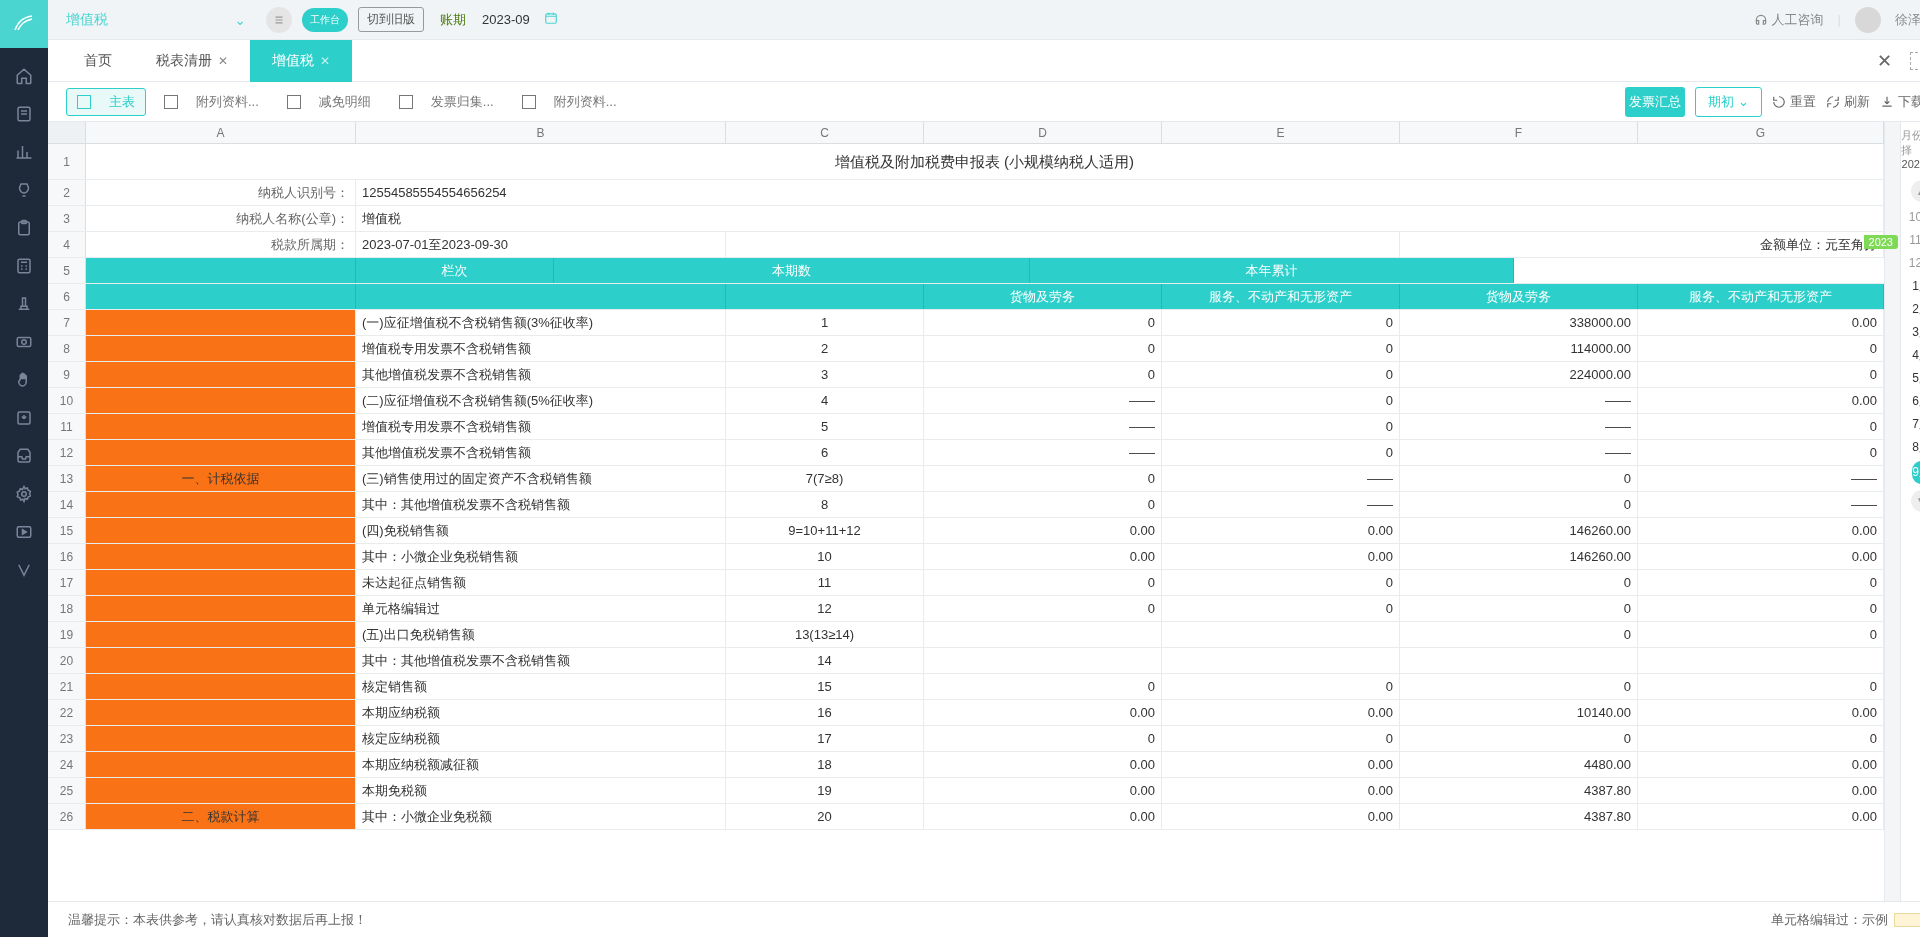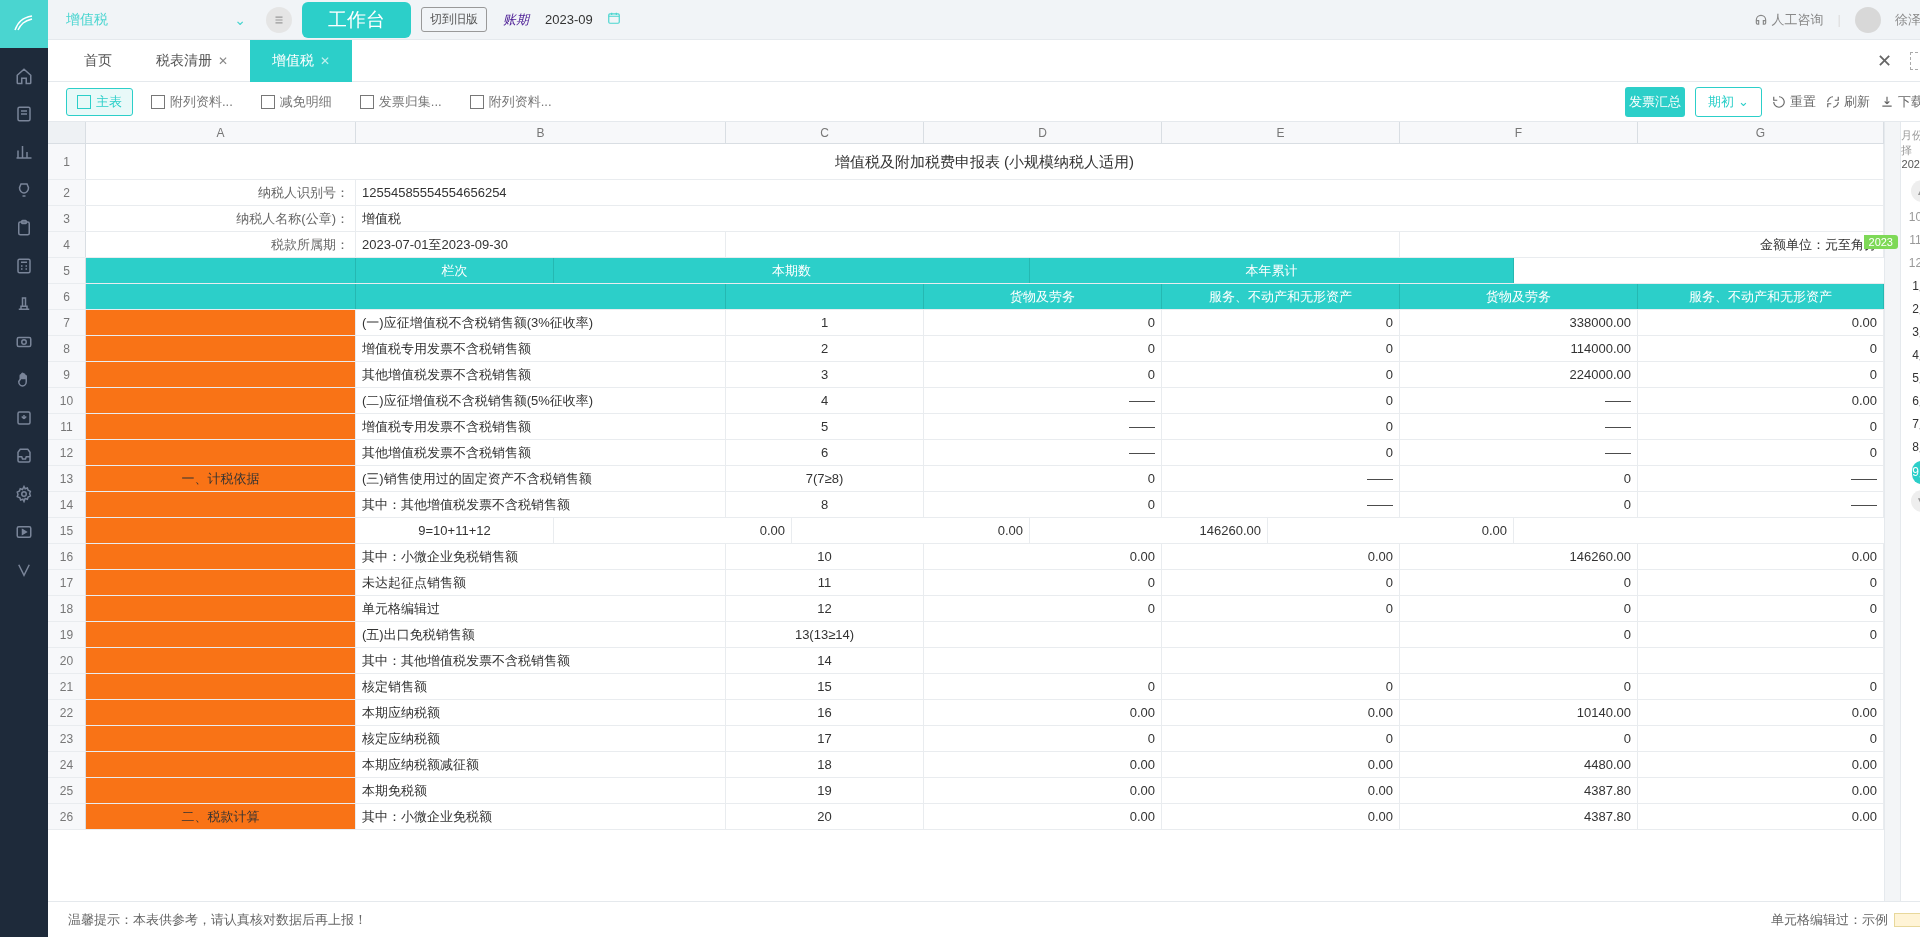--- a/index.html
+++ b/index.html
@@ -7,36 +7,36 @@
 .app { display: flex; height: 937px; width: 1920px; }
 .sidebar { width: 48px; background: linear-gradient(to bottom, #4ad5d0, #4ad5d0 48px, #1e2a3a 48px); display: flex; flex-direction: column; align-items: center; padding-top: 0; }
 .logo { width: 48px; height: 48px; display: flex; align-items: center; justify-content: center; color: #fff; font-size: 24px; }
 .side-icons { display: flex; flex-direction: column; gap: 18px; margin-top: 18px; }
 .side-icon { width: 20px; height: 20px; color: #7a8599; display: flex; align-items: center; justify-content: center; cursor: pointer; }
 .main { flex: 1; display: flex; flex-direction: column; background: #fff; }
 .topbar { height: 40px; background: #f1f4f7; display: flex; align-items: center; padding: 0 8px; gap: 10px; border-bottom: 1px solid #e5e9ed; }
 .company-select { width: 200px; height: 28px; display: flex; align-items: center; justify-content: space-between; padding: 0 10px; color: #4ad5d0; font-size: 14px; cursor: pointer; }
 .chevron { color: #4ad5d0; }
 .circle-btn { width: 26px; height: 26px; border-radius: 50%; background: #e5e5e5; display: flex; align-items: center; justify-content: center; color: #999; font-size: 14px; cursor: pointer; }
-.btn-primary { background: #2ccfc9; color: #fff; padding: 5px 26px; border-radius: 6px; font-size: 19px; cursor: pointer; }
+.btn-primary { background: #2ccfc9; color: #fff; padding: 5px 8px; border-radius: 13px; font-size: 10px; cursor: pointer; }
 .btn-outline { border: 1px solid #999; padding: 3px 8px; border-radius: 3px; font-size: 12px; cursor: pointer; color: #555; }
-.period-label { color: #4c1d95; margin-left: 6px; font-style: italic; }
+.period-label { color: #4d7c0f; margin-left: 6px; }
 .period-val { color: #333; margin-left: 6px; }
 .cal-icon { color: #4ad5d0; margin-left: 4px; }
 .topbar-right { margin-left: auto; display: flex; align-items: center; gap: 14px; color: #888; }
 .avatar { width: 26px; height: 26px; border-radius: 50%; background: #d8d8d8; }
 .tabs { height: 42px; display: flex; align-items: center; padding: 0 14px; gap: 0; border-bottom: 1px solid #e5e9ed; position: relative; }
 .tab { padding: 0 22px; height: 42px; display: flex; align-items: center; gap: 6px; font-size: 14px; color: #555; cursor: pointer; }
 .tab.active { background: #2ccfc9; color: #fff; }
 .tab-close { font-size: 12px; opacity: 0.7; cursor: pointer; }
 .tabs-right { margin-left: auto; display: flex; align-items: center; gap: 12px; }
 .big-close { font-size: 18px; color: #666; cursor: pointer; padding: 0 6px; }
 .expand-icon { width: 18px; height: 18px; border: 1px dashed #aaa; cursor: pointer; }
 .subtabs { height: 40px; display: flex; align-items: center; padding: 0 18px; gap: 8px; border-bottom: 1px solid #e5e9ed; }
-.subtab { display: flex; align-items: center; gap: 5px; padding: 4px 10px; font-size: 13px; color: #777; cursor: pointer; border-radius: 3px; }
+.subtab { display: flex; align-items: center; gap: 18px; padding: 4px 10px; font-size: 13px; color: #777; cursor: pointer; border-radius: 3px; }
 .subtab.active { background: #e8f9f8; color: #2ccfc9; border: 1px solid #2ccfc9; }
 .subtab .ico { width: 14px; height: 14px; border: 1px solid currentColor; display: inline-block; }
 .toolbar-right { margin-left: auto; display: flex; align-items: center; gap: 10px; }
 .btn-teal { background: #2ccfc9; color: #fff; padding: 6px 4px; border-radius: 3px; font-size: 13px; cursor: pointer; }
 .btn-outline-teal { border: 1px solid #2ccfc9; color: #2ccfc9; padding: 5px 12px; border-radius: 3px; font-size: 13px; cursor: pointer; display: flex; align-items: center; gap: 4px; }
 .tool-link { color: #666; font-size: 13px; cursor: pointer; display: flex; align-items: center; gap: 4px; }
 .sheet-wrap { flex: 1; display: flex; position: relative; overflow: hidden; }
 .sheet { flex: 1; display: flex; flex-direction: column; overflow: hidden; }
 .col-headers { display: flex; height: 22px; background: #f7f8fa; border-bottom: 1px solid #d9dee3; font-size: 12px; color: #777; }
 .corner { width: 38px; border-right: 1px solid #d9dee3; background: #eef1f4; }
@@ -383,20 +383,21 @@
                 <div class="cell c-B">其中：其他增值税发票不含税销售额</div>
                 <div class="cell c-C center">8</div>
                 <div class="cell c-D num">0</div>
                 <div class="cell c-E num">——</div>
                 <div class="cell c-F num">0</div>
                 <div class="cell c-G num">——</div>
               </div>
               <div class="row">
                 <div class="row-h">15</div>
                 <div class="cell c-A merged-v"></div>
+                <div class="cell c-B">(四)免税销售额</div>
                 <div class="cell c-C center">9=10+11+12</div>
                 <div class="cell c-D num">0.00</div>
                 <div class="cell c-E num">0.00</div>
                 <div class="cell c-F num">146260.00</div>
                 <div class="cell c-G num">0.00</div>
               </div>
               <div class="row">
                 <div class="row-h">16</div>
                 <div class="cell c-A merged-v"></div>
                 <div class="cell c-B">其中：小微企业免税销售额</div>

